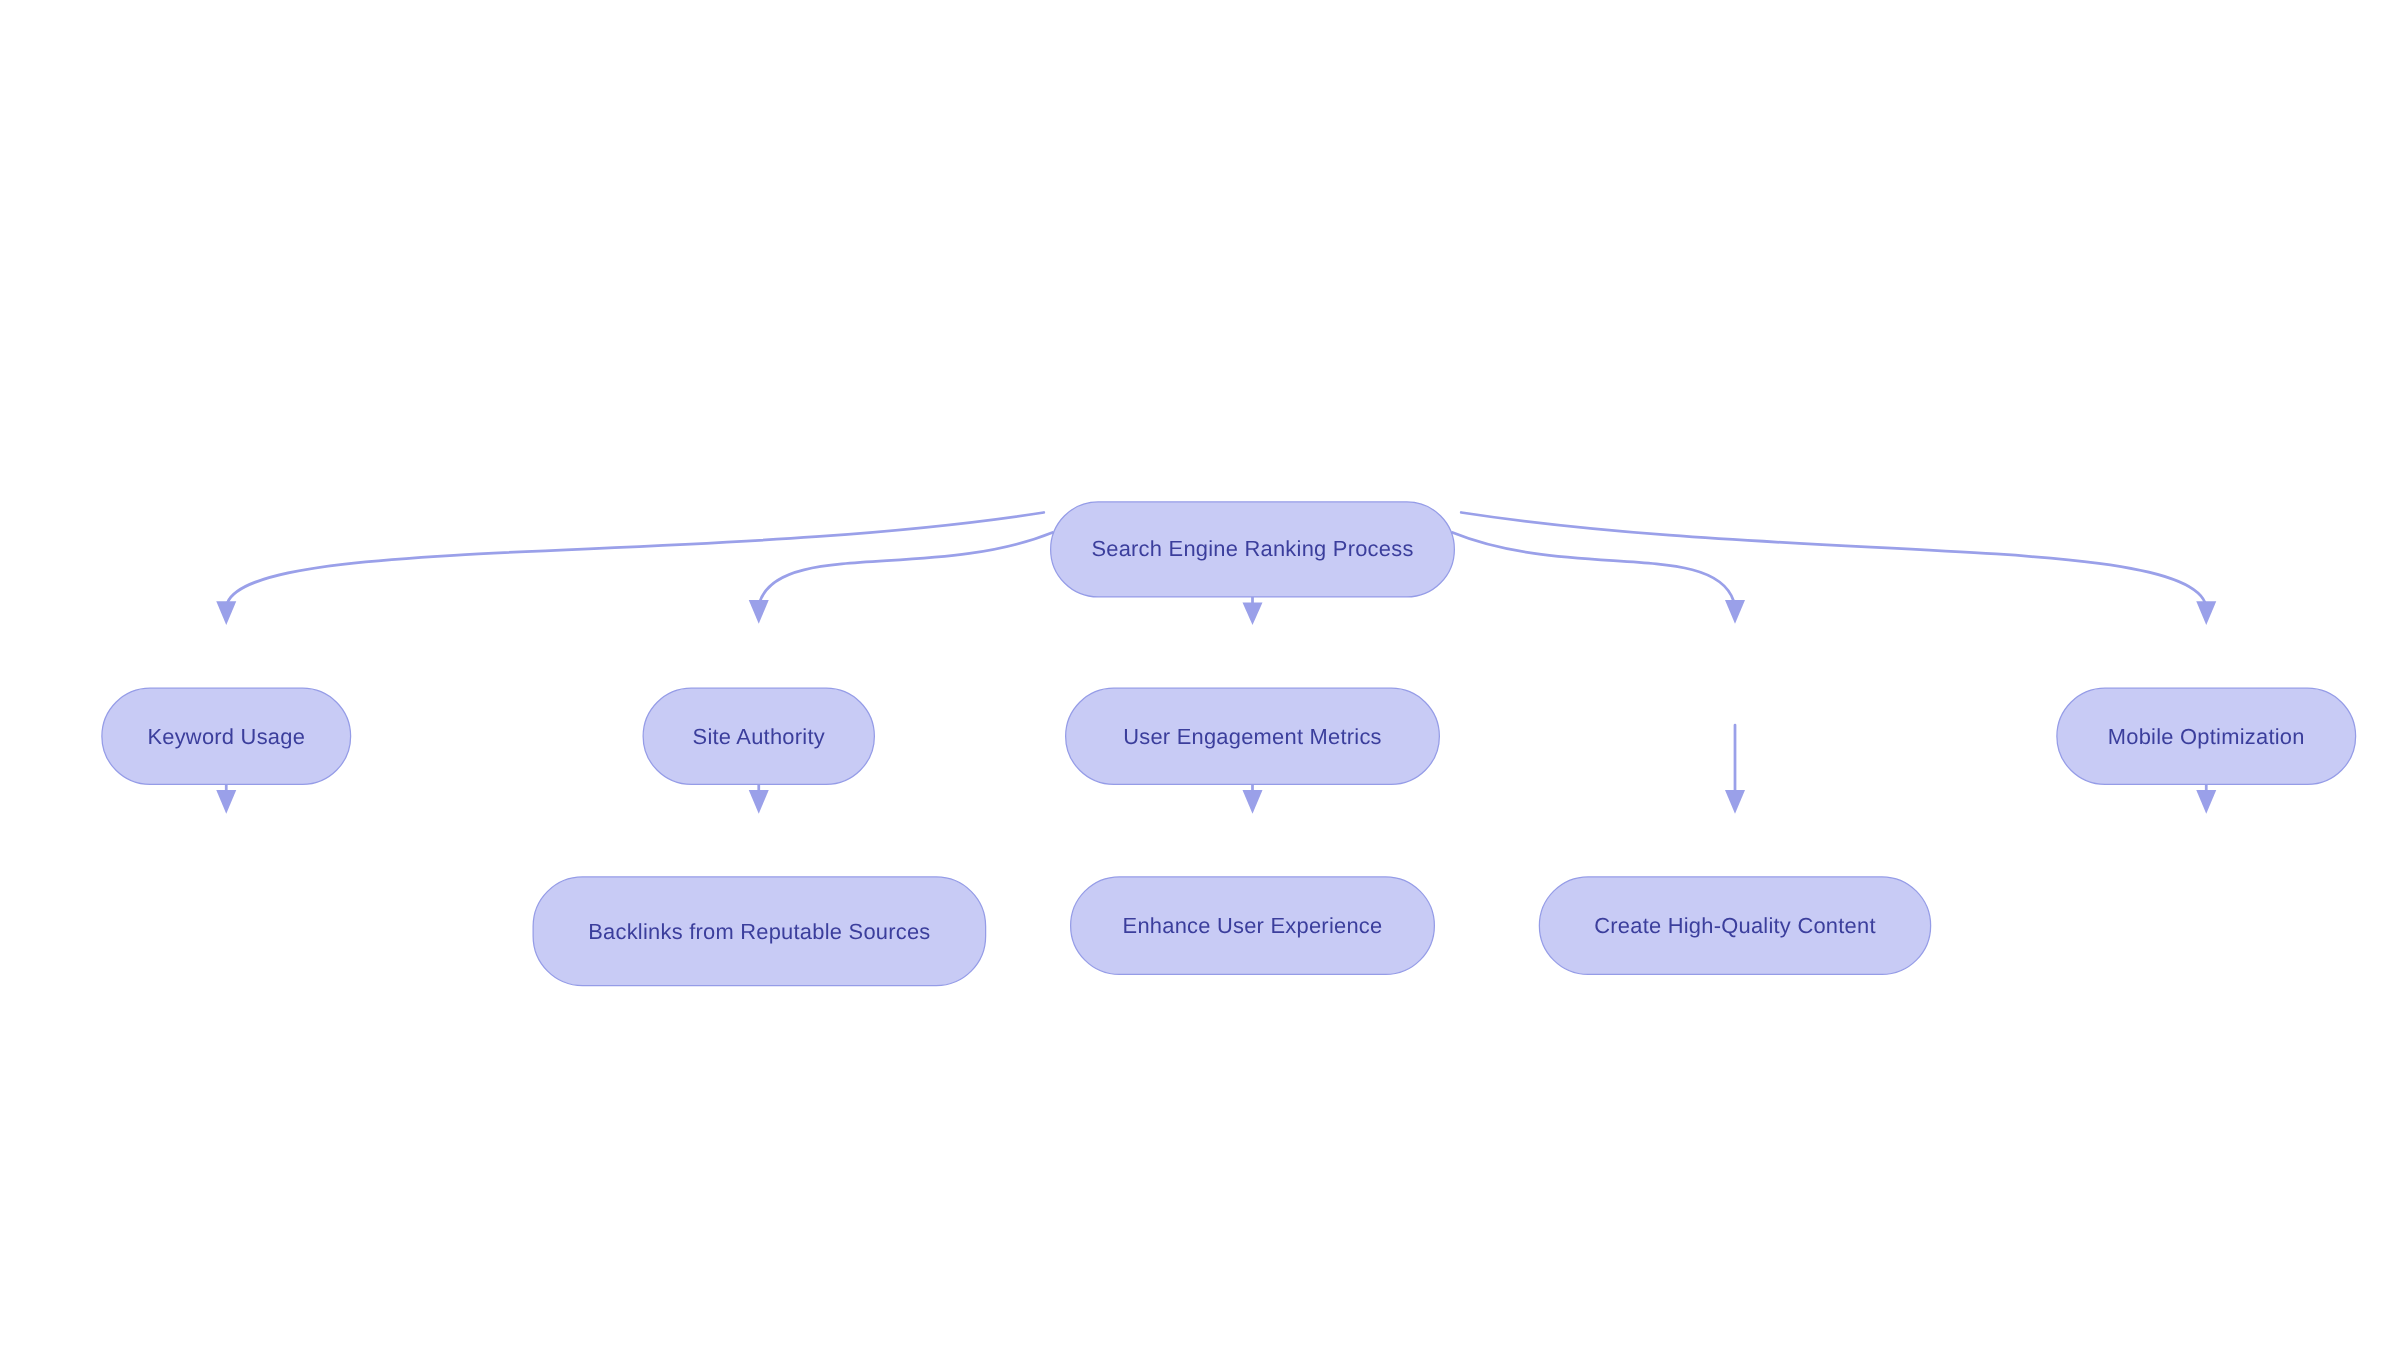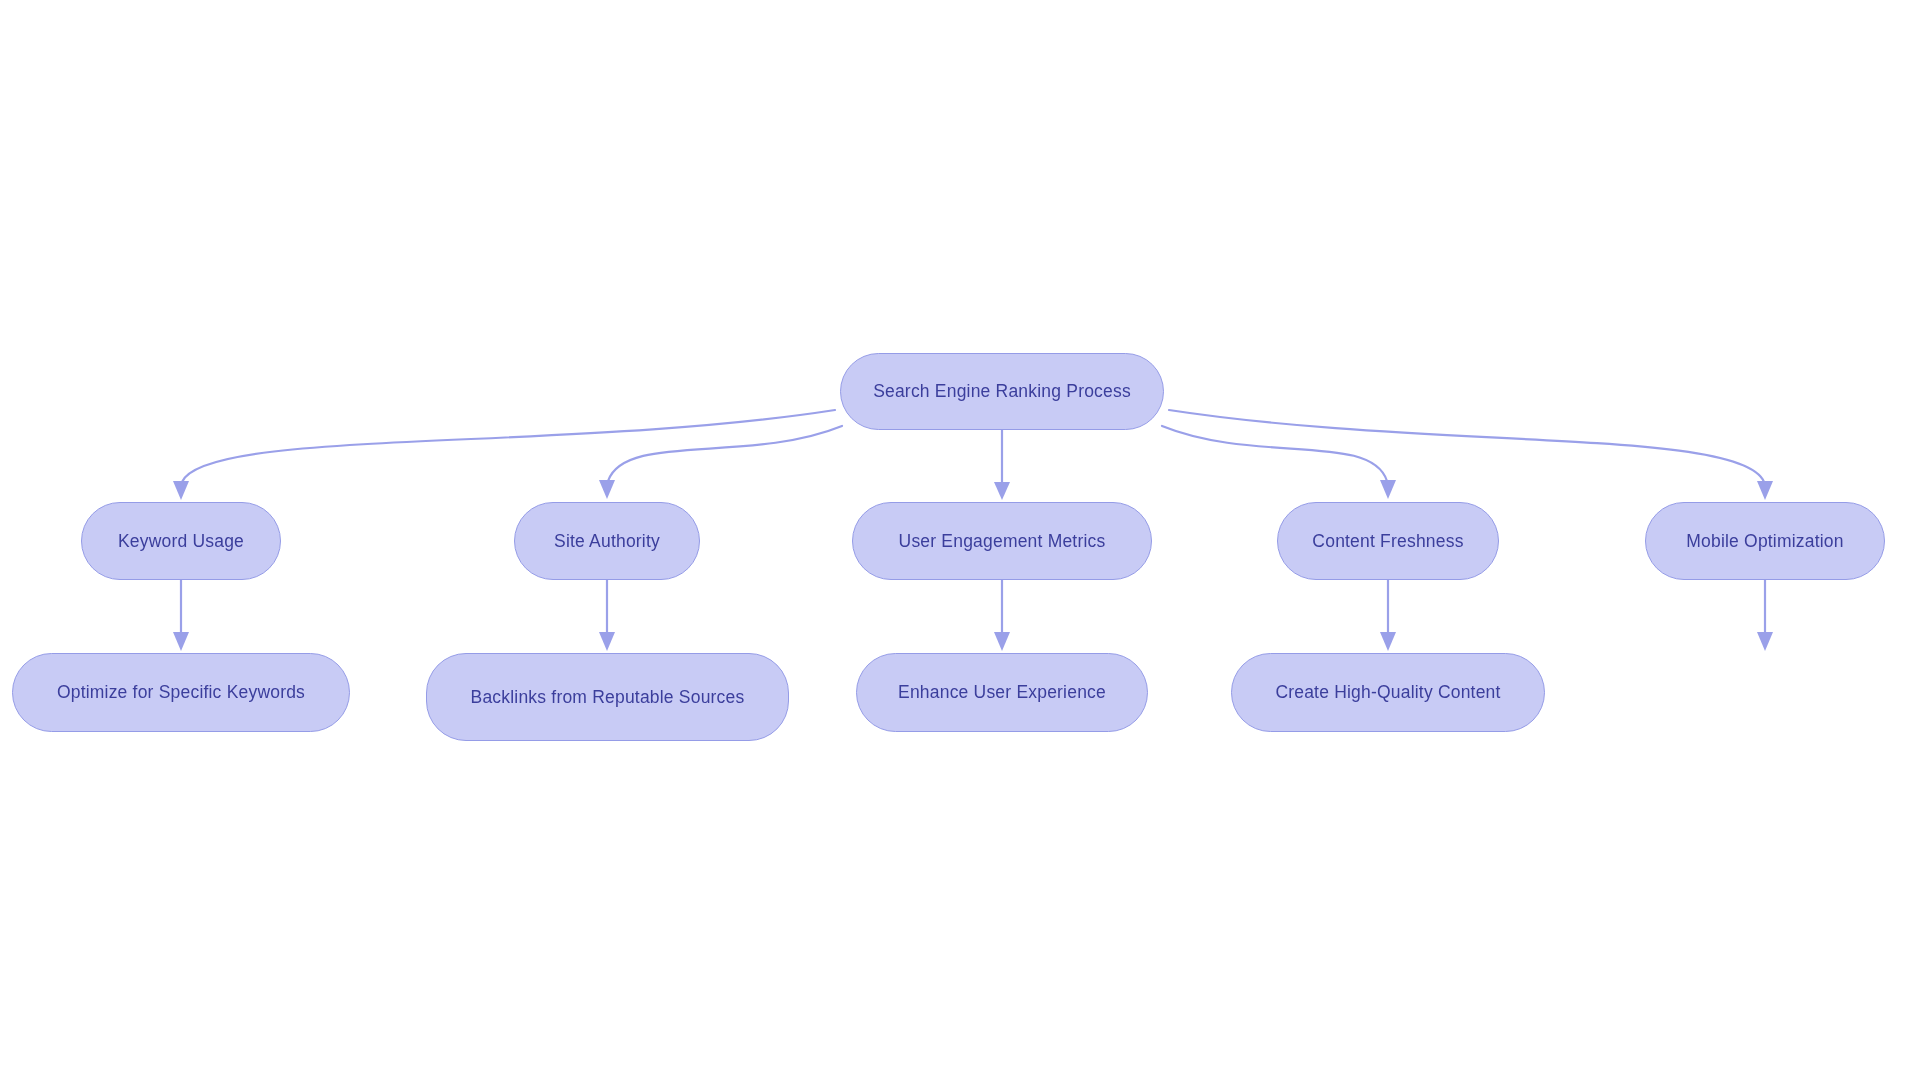--- a/index.html
+++ b/index.html
@@ -39,20 +39,21 @@
     border: 1.6px solid var(--node-border, #959ce7);
     border-radius: 40px;
     display: flex;
     align-items: center;
     justify-content: center;
     text-align: center;
     color: var(--node-text, #3b3e9c);
     font-size: 17.5px;
     letter-spacing: 0.2px;
     white-space: nowrap;
+    margin-top: 48px;
   }
 </style>
 </head>
 <body>
 
 <div class="canvas">
 
   <svg class="edges" viewBox="0 0 1920 1083" xmlns="http://www.w3.org/2000/svg">
 
     <path d="M 835 410 C 565 452, 205 428, 182 482"></path>
@@ -95,31 +96,25 @@
   </div>
 
   <div class="node" style="left:514px; top:502px; width:186px; height:78px;">
     <span>Site Authority</span>
   </div>
 
   <div class="node" style="left:852px; top:502px; width:300px; height:78px;">
     <span>User Engagement Metrics</span>
   </div>
 
-  <div class="node" style="left:1277px; top:502px; width:222px; height:78px;">
-    <span>Content Freshness</span>
-  </div>
 
   <div class="node" style="left:1645px; top:502px; width:240px; height:78px;">
     <span>Mobile Optimization</span>
   </div>
 
-  <div class="node" style="left:12px; top:653px; width:338px; height:79px;">
-    <span>Optimize for Specific Keywords</span>
-  </div>
 
   <div class="node" style="left:426px; top:653px; width:363px; height:88px;">
     <span>Backlinks from Reputable Sources</span>
   </div>
 
   <div class="node" style="left:856px; top:653px; width:292px; height:79px;">
     <span>Enhance User Experience</span>
   </div>
 
   <div class="node" style="left:1231px; top:653px; width:314px; height:79px;">

